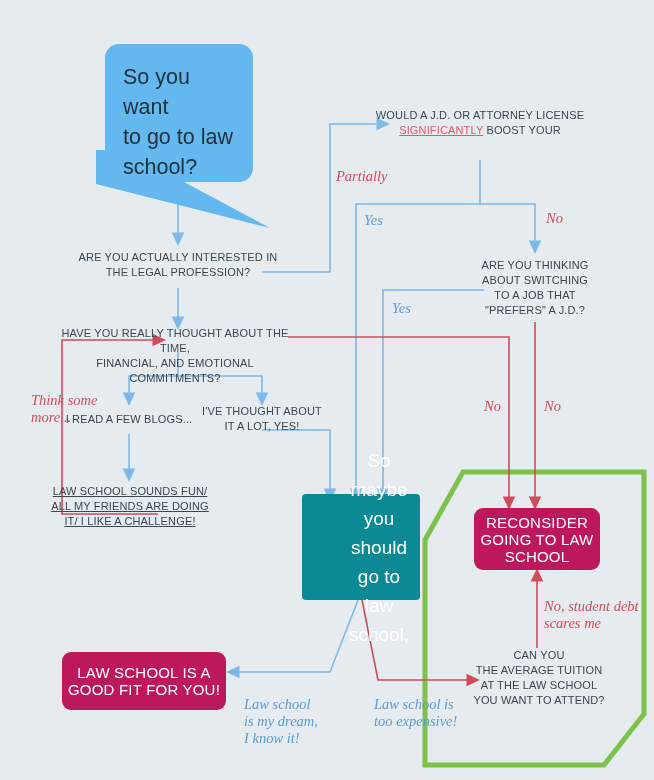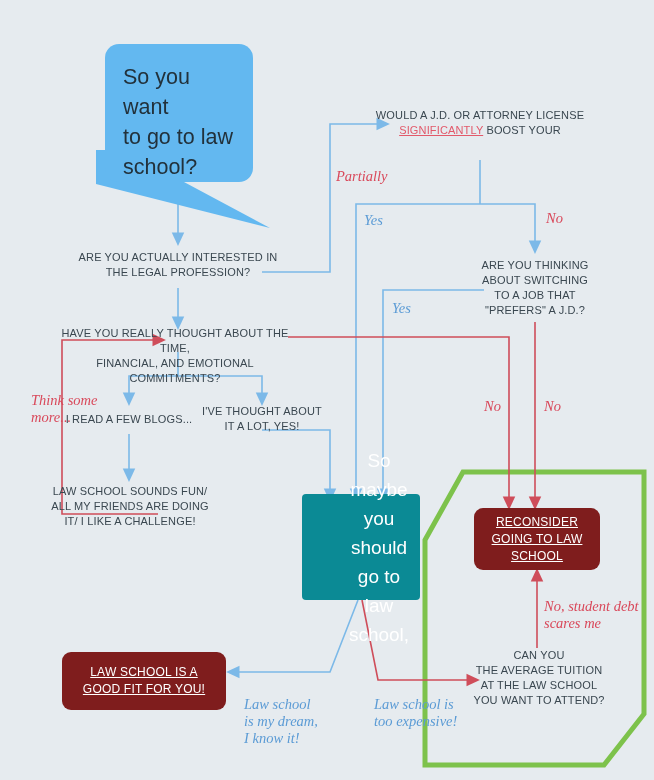--- a/index.html
+++ b/index.html
@@ -45,21 +45,21 @@
   
   .pill{
     position:absolute;
     color:#fff;
     text-align:center;
     border-radius:9px;
     box-sizing:border-box;
     display:flex;align-items:center;justify-content:center;
     z-index:3;
   }
-  .pill.red{background:#7f1d1d;font-size:12px;line-height:17px;letter-spacing:.2px;text-decoration:underline;}
+  .pill.red{background:#be185d;font-size:15px;line-height:17px;letter-spacing:.2px;}
   .pill.teal{
     background:#0b8a95;border-radius:4px;
     font-size:19px;line-height:29px;text-align:center;padding-left:36px;
   }
 
   
   .lbl{
     position:absolute;
     font-family:"Liberation Serif", serif;
     font-style:italic;
@@ -166,21 +166,21 @@
 
   <div class="q" style="left:64px;top:412px;width:130px;">
     <div>I READ A FEW BLOGS...</div>
   </div>
 
   <div class="q" style="left:200px;top:404px;width:124px;">
     <div>I'VE THOUGHT ABOUT</div>
     <div>IT A LOT, YES!</div>
   </div>
 
-  <div class="q" style="left:48px;top:484px;width:164px;">
+  <div class="q" style="left:48px;top:484px;width:164px;text-decoration:underline;">
     <div>LAW SCHOOL SOUNDS FUN/</div>
     <div>ALL MY FRIENDS ARE DOING</div>
     <div>IT/ I LIKE A CHALLENGE!</div>
   </div>
 
   <div class="pill teal" style="left:302px;top:494px;width:118px;height:106px;">
     <div>
       <div>So maybe you</div>
       <div>should go to</div>
       <div>law school,</div>

